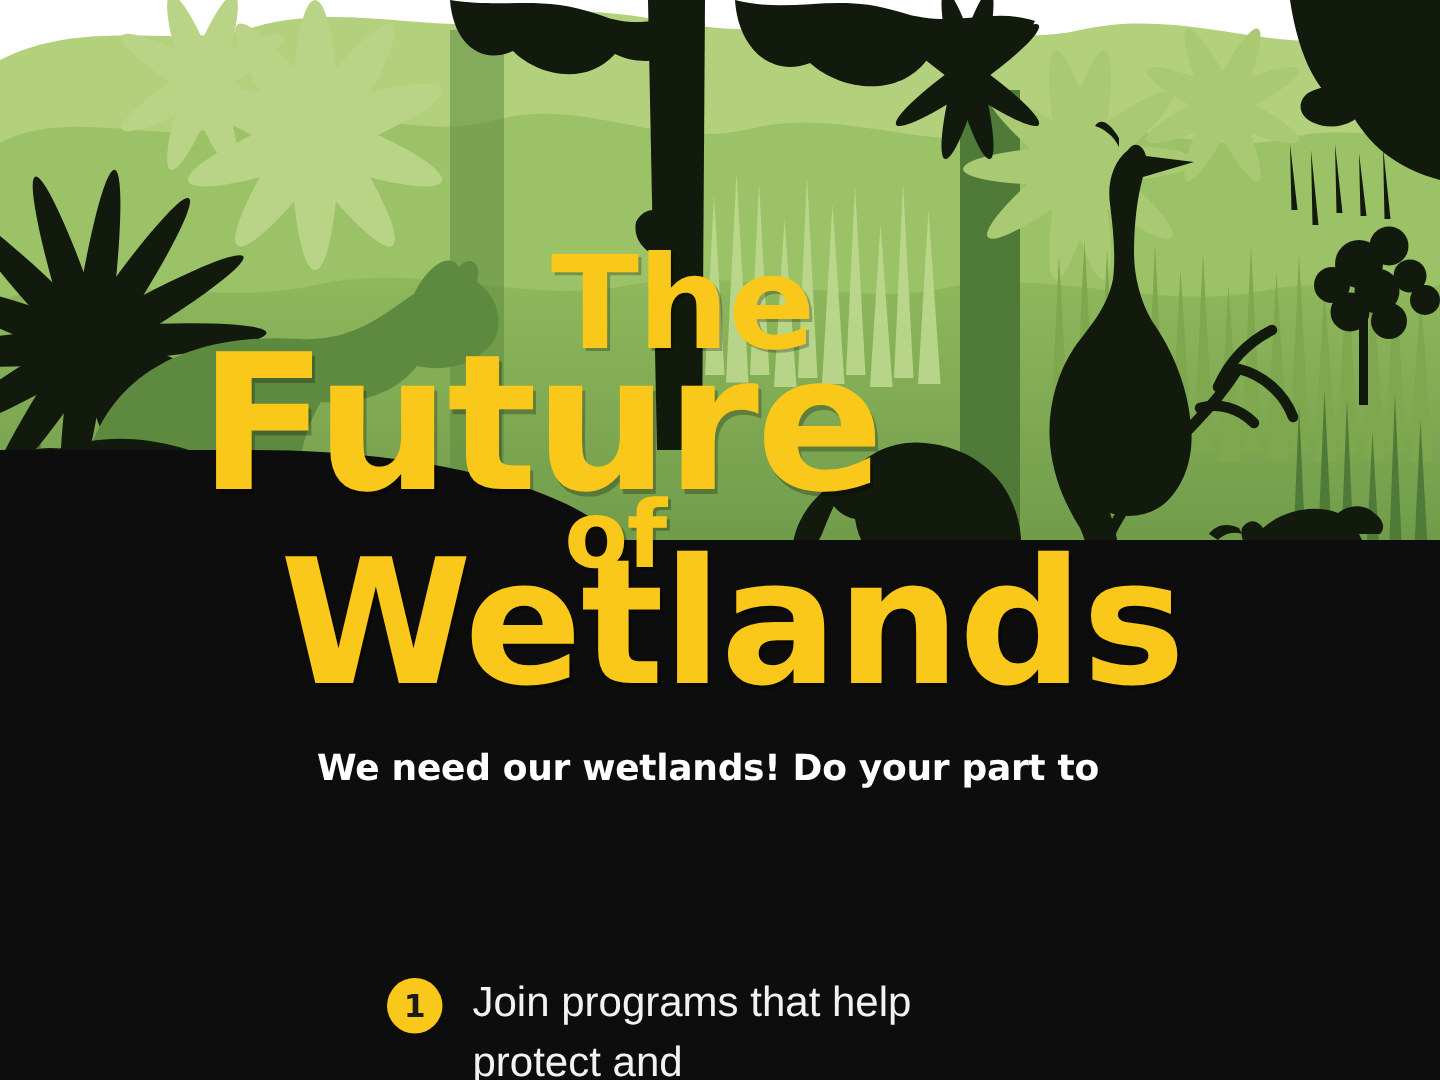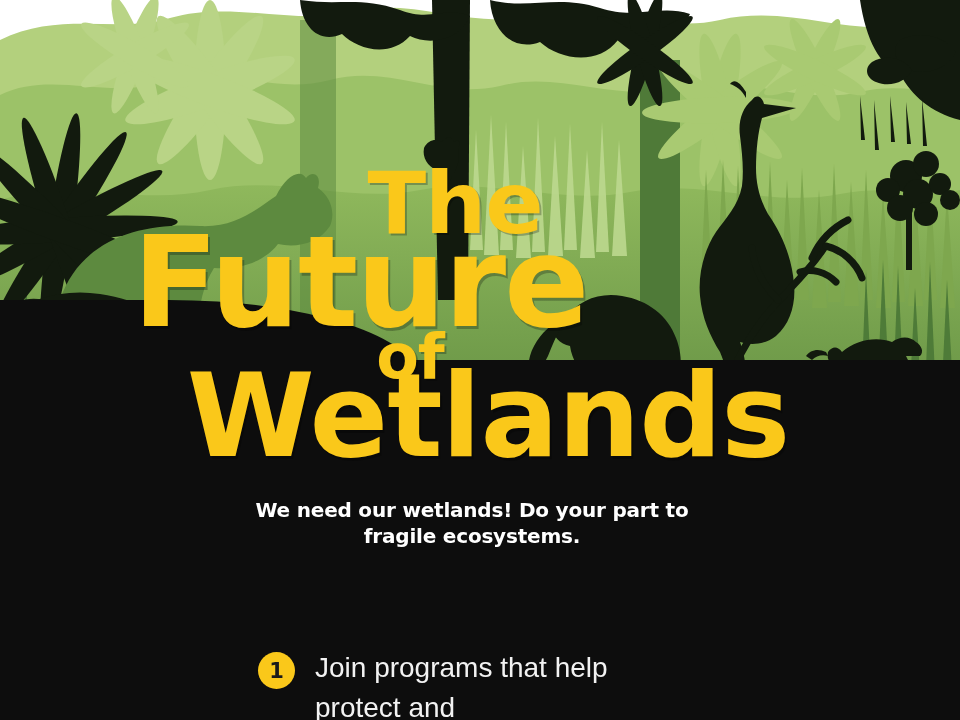--- a/index.html
+++ b/index.html
@@ -61,21 +61,21 @@
     border-top-right-radius:60% 90%;
   }
 
   
   .subtitle {
     position:absolute; left:0; top:497px; width:944px;
     text-align:center; z-index:7;
     color:#ffffff;
     font-family:"DejaVu Sans", sans-serif;
     font-weight:700;
-    font-size:20px; line-height:1.32;
+    font-size:24px; line-height:1.32;
     letter-spacing:-0.2px;
   }
   .subtitle div { white-space:nowrap; }
 
   
   .tips { position:absolute; left:258px; top:648px; width:640px; z-index:7; }
   .tip-row { display:flex; align-items:flex-start; gap:20px; }
   .tip-badge {
     flex:0 0 auto;
     width:37px; height:37px; border-radius:50%;
@@ -328,21 +328,20 @@
 
   <div class="title-block">
     <div class="t-the">The</div>
     <div class="t-future">Future</div>
     <div class="t-of">of</div>
     <div class="t-wetlands">Wetlands</div>
   </div>
 
   <div class="subtitle">
     <div>We need our wetlands! Do your part to</div>
-    <div>fragile ecosystems.</div>
   </div>
 
   <div class="tips">
     <div class="tip-row">
       <div class="tip-badge">1</div>
       <div class="tip-text">Join programs that help protect and</div>
     </div>
   </div>
 
 </div>

